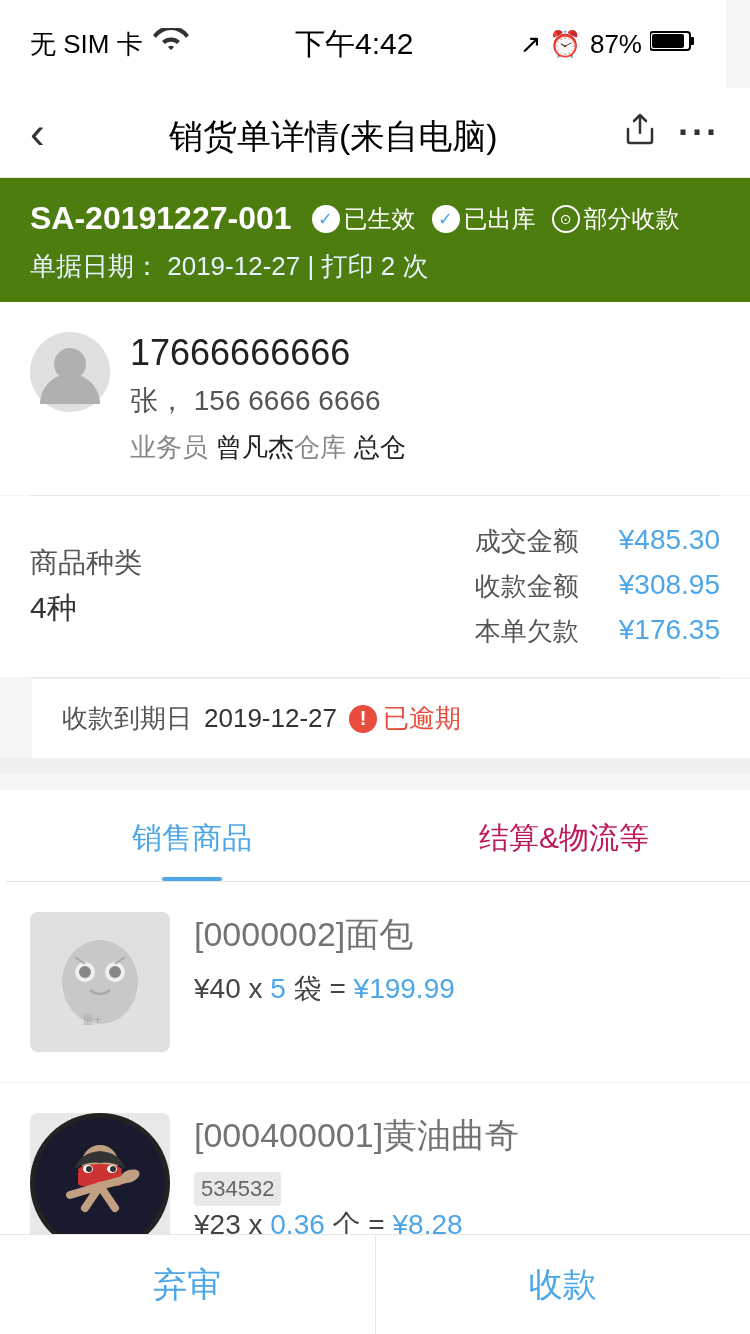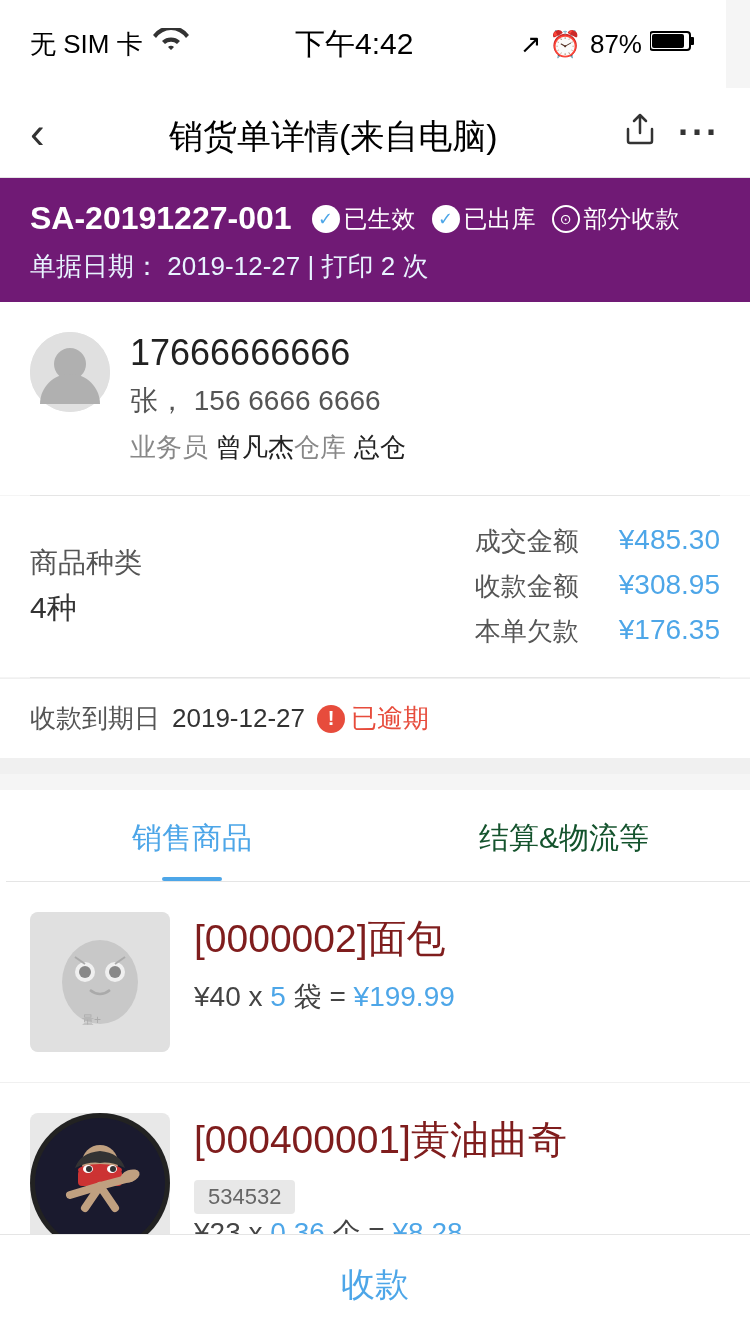--- a/index.html
+++ b/index.html
@@ -51,21 +51,21 @@
       gap: 20px;
     }
     .nav-back {
       font-size: 44px;
       color: #333;
       font-weight: 300;
     }
 
     
     .order-header {
-      background: #701a75;
+      background: #4d7c0f;
       padding: 22px 30px 18px;
       color: #fff;
     }
     .order-header-top {
       display: flex;
       align-items: center;
       gap: 20px;
       margin-bottom: 12px;
     }
     .order-id {
@@ -184,20 +184,21 @@
     .stat-value { font-size: 28px; color: #4da6e8; }
 
     
     .overdue-section {
       background: #fff;
       padding: 22px 30px;
       display: flex;
       align-items: center;
       gap: 12px;
       border-top: 1px solid #f0f0f0;
+      margin-left: 32px;
     }
     .overdue-label { font-size: 26px; color: #555; }
     .overdue-date { font-size: 26px; color: #333; }
     .overdue-badge {
       display: flex;
       align-items: center;
       gap: 6px;
       background: transparent;
     }
     .overdue-dot {
@@ -222,21 +223,21 @@
     .tabs {
       display: flex;
       border-bottom: 1px solid #e5e5e5;
       margin-left: 6px;
     }
     .tab {
       flex: 1;
       text-align: center;
       padding: 28px 0 22px;
       font-size: 30px;
-      color: #14532d;
+      color: #be185d;
       position: relative;
     }
     .tab.active {
       color: #4da6e8;
     }
     .tab.active::after {
       content: '';
       position: absolute;
       bottom: 0;
       left: 50%;
@@ -261,30 +262,30 @@
       border-radius: 8px;
       background: #e8e8e8;
       flex-shrink: 0;
       display: flex;
       align-items: center;
       justify-content: center;
       overflow: hidden;
     }
     .product-details { flex: 1; }
     .product-name {
-      font-size: 39px;
-      color: #7f1d1d;
+      font-size: 34px;
+      color: #737373;
       margin-bottom: 12px;
     }
     .product-sku-tag {
       display: inline-block;
       background: #e8e8e8;
       color: #666;
       font-size: 22px;
-      padding: 4px 14px;
+      padding: 4px 7px;
       border-radius: 4px;
     }
     .product-price {
       font-size: 28px;
       color: #444;
     }
     .product-price .qty { color: #4da6e8; }
     .product-price .total { color: #4da6e8; font-weight: 500; }
 
     
@@ -524,16 +525,19 @@
         <span class="total">¥8.28</span>
       </div>
     </div>
   </div>
 
 </div>
 
 <div style="height:100px;"></div>
 
 <div class="bottom-bar">
+  <div class="bottom-btn bottom-btn-cancel">
+    <span>弃审</span>
+  </div>
   <div class="bottom-btn bottom-btn-confirm">
     <span>收款</span>
   </div>
 </div>
 
 </body></html>

